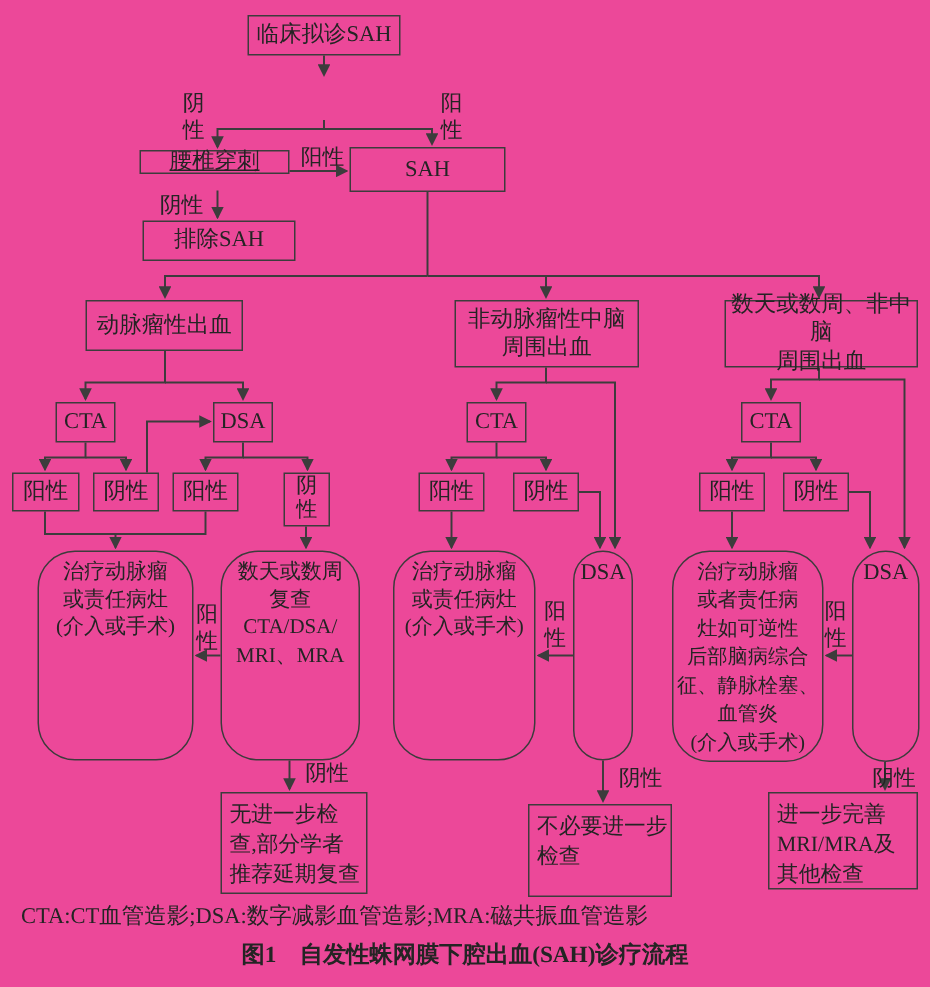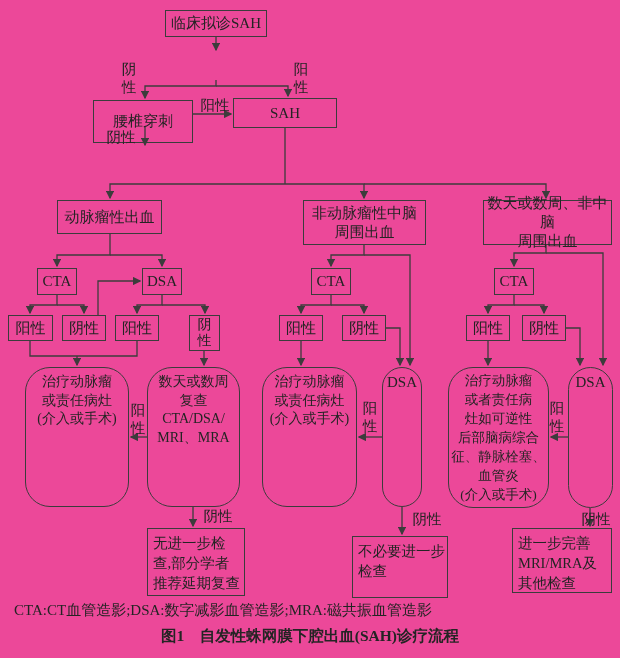--- a/index.html
+++ b/index.html
@@ -72,22 +72,23 @@
       <path d="M514,295 L514,305 L488,305 L488,313" marker-end="url(#arr)"></path>
       <path d="M514,305 L544,305 L544,313" marker-end="url(#arr)"></path>
       <path d="M488,341 L488,365" marker-end="url(#arr)"></path>
       <path d="M566,328 L580,328 L580,365" marker-end="url(#arr)"></path>
       <path d="M568,437 L551,437" marker-end="url(#arr)"></path>
       <path d="M590,508 L590,526" marker-end="url(#arr)"></path>
     </g>
   </svg>
 
   <div class="box" style="left:165px;top:10px;width:102px;height:27px;">临床拟诊SAH</div>
-  <div class="box" style="left:93px;top:100px;width:100px;height:43px;">腰椎穿刺</div>
+  <div class="box" style="left:93px;top:100px;width:100px;height:16px;text-decoration:underline;">腰椎穿刺</div>
   <div class="box" style="left:233px;top:98px;width:104px;height:30px;">SAH</div>
+  <div class="box" style="left:95px;top:147px;width:102px;height:27px;">排除SAH</div>
 
   <div class="box" style="left:57px;top:200px;width:105px;height:34px;">动脉瘤性出血</div>
   <div class="box" style="left:303px;top:200px;width:123px;height:45px;">非动脉瘤性中脑
 周围出血</div>
   <div class="box" style="left:483px;top:200px;width:129px;height:45px;">数天或数周、非中脑
 周围出血</div>
 
   <div class="box" style="left:37px;top:268px;width:40px;height:27px;">CTA</div>
   <div class="box" style="left:142px;top:268px;width:40px;height:27px;">DSA</div>
   <div class="box" style="left:311px;top:268px;width:40px;height:27px;">CTA</div>

